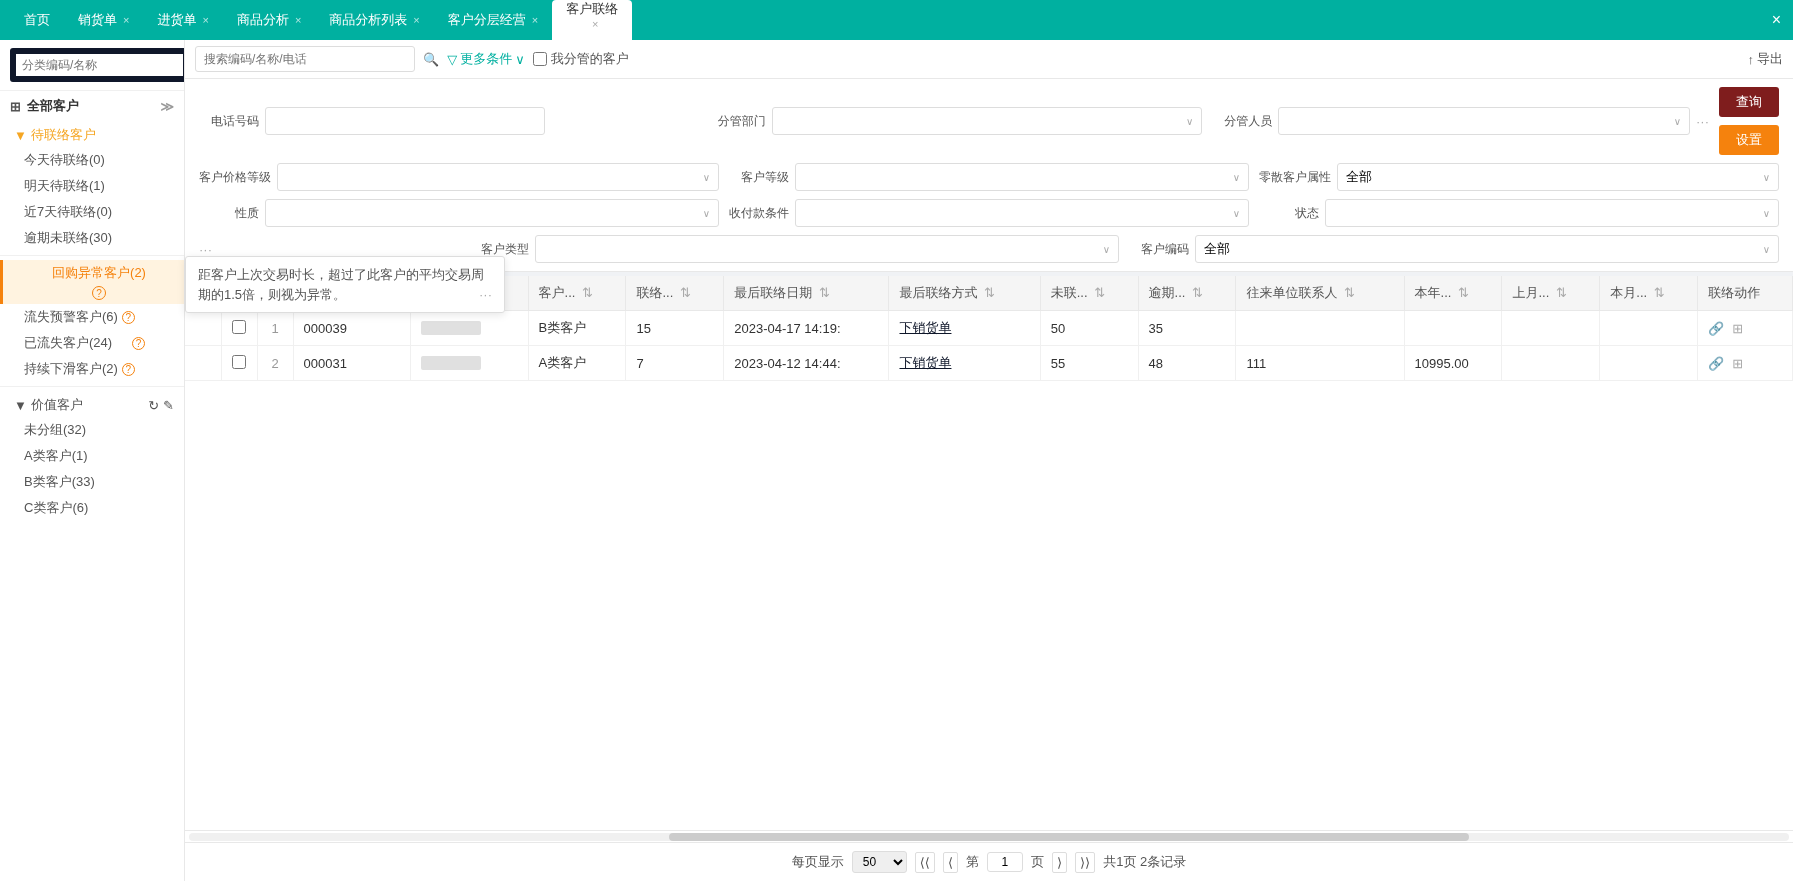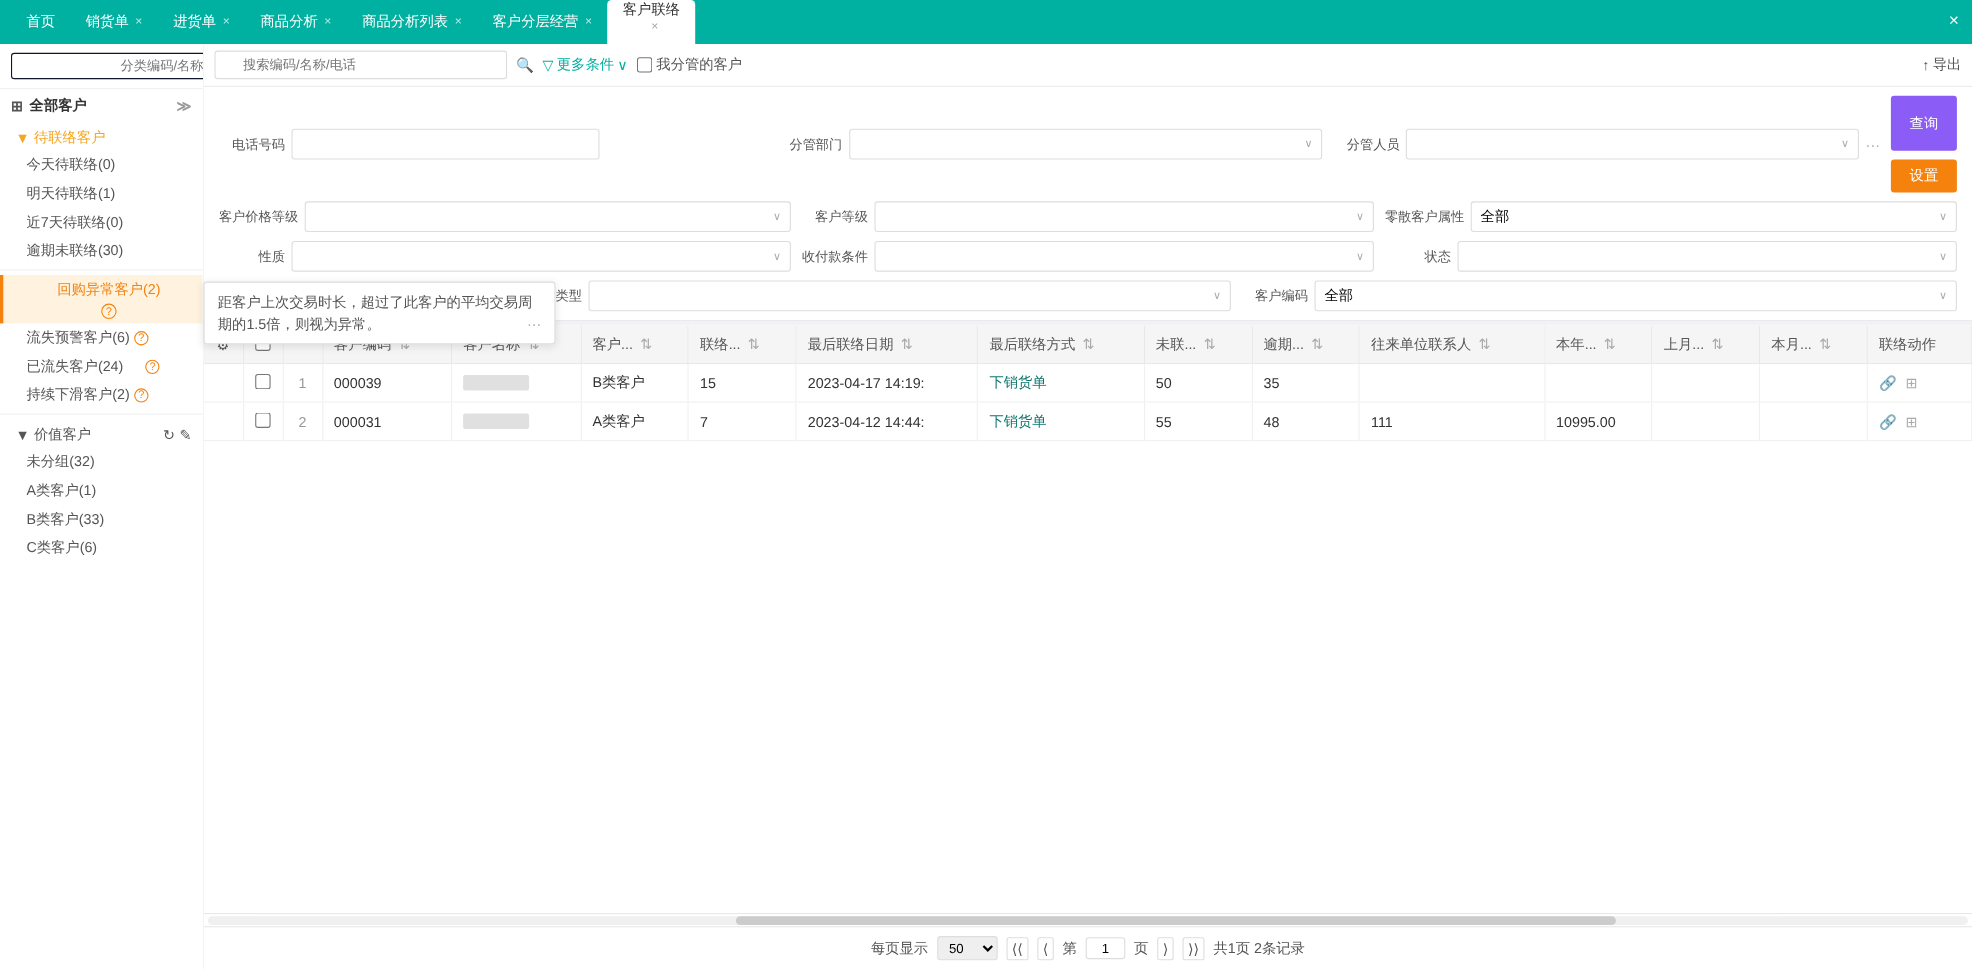--- a/index.html
+++ b/index.html
@@ -35,22 +35,22 @@
     .sidebar {
       width: 185px; min-width: 185px; background: #fff;
       border-right: 1px solid #e8e8e8; overflow-y: auto;
       display: flex; flex-direction: column;
     }
     .sidebar-search {
       display: flex; align-items: center; padding: 8px 10px;
       border-bottom: 1px solid #f0f0f0;
     }
     .sidebar-search input {
-      flex: 1; border: 1px solid #0f172a; border-radius: 3px;
-      padding: 4px 19px; font-size: 12px; outline: none; text-align: right;
+      flex: 1; border: 6px solid #0f172a; border-radius: 3px;
+      padding: 4px 6px; font-size: 12px; outline: none;
     }
     .sidebar-search .search-icon { margin-left: 5px; color: #999; cursor: pointer; }
 
     .sidebar-section {
       padding: 6px 10px; display: flex; align-items: center;
       font-weight: bold; color: #333; font-size: 13px;
     }
     .sidebar-section .grid-icon { margin-right: 6px; color: #555; }
     .sidebar-section .collapse-arrow { margin-left: auto; color: #999; cursor: pointer; }
 
@@ -88,22 +88,22 @@
       flex: 1; display: flex; flex-direction: column; background: #f0f2f5; overflow: hidden;
     }
 
     
     .filter-bar {
       background: #fff; padding: 6px 10px;
       display: flex; align-items: center; gap: 8px;
       border-bottom: 1px solid #e8e8e8;
     }
     .filter-bar input.search-input {
-      width: 266px; border: 1px solid #ddd; border-radius: 3px;
-      padding: 5px 25px; font-size: 12px; outline: none;
+      width: 220px; border: 1px solid #ddd; border-radius: 3px;
+      padding: 5px 8px; font-size: 12px; outline: none;
     }
     .filter-bar .search-btn {
       background: none; border: none; cursor: pointer; color: #00b0a0;
     }
     .filter-bar .more-filter {
       color: #00b0a0; cursor: pointer; display: flex; align-items: center; gap: 3px;
     }
     .filter-bar .my-customer {
       display: flex; align-items: center; gap: 4px; color: #555; cursor: pointer;
     }
@@ -131,22 +131,22 @@
     .filter-select {
       flex: 1; border: 1px solid #ddd; border-radius: 3px;
       padding: 4px 8px; font-size: 12px; outline: none; height: 28px;
       background: #fff; cursor: pointer; display: flex; align-items: center; justify-content: space-between;
       position: relative;
     }
     .filter-select .arrow { color: #aaa; font-size: 10px; }
     .filter-dots { color: #aaa; cursor: pointer; }
 
     .btn-query {
-      background: #8b5cf6; color: #fff; border: none; border-radius: 3px;
-      padding: 16px 16px; cursor: pointer; font-size: 13px;
+      background: #7f1d1d; color: #fff; border: none; border-radius: 3px;
+      padding: 6px 16px; cursor: pointer; font-size: 13px;
     }
     .btn-settings {
       background: #f5820d; color: #fff; border: none; border-radius: 3px;
       padding: 6px 16px; cursor: pointer; font-size: 13px; margin-top: 4px;
     }
 
     .filter-actions { display: flex; flex-direction: column; gap: 4px; min-width: 60px; }
 
     
     .table-container {
@@ -165,21 +165,21 @@
     thead th .sort-icon { color: #aaa; margin-left: 3px; }
     tbody tr { border-bottom: 1px solid #f0f0f0; }
     tbody td {
       padding: 8px 10px; color: #333; border-right: 1px solid #f0f0f0;
       white-space: nowrap;
     }
     .col-settings { width: 36px; text-align: center; }
     .col-check { width: 36px; text-align: center; }
     .col-num { width: 36px; text-align: center; color: #999; }
 
-    .link-text { color: #0f766e; cursor: pointer; }
+    .link-text { color: #0f172a; text-decoration: underline; cursor: pointer; }
     .action-icons { display: flex; gap: 8px; color: #aaa; cursor: pointer; }
 
     
     .pagination-bar {
       background: #fff; padding: 8px 14px;
       display: flex; align-items: center; justify-content: center; gap: 8px;
       border-top: 1px solid #e8e8e8; font-size: 12px; color: #555;
     }
     .pagination-bar select {
       border: 1px solid #ddd; border-radius: 3px; padding: 2px 6px; font-size: 12px;

